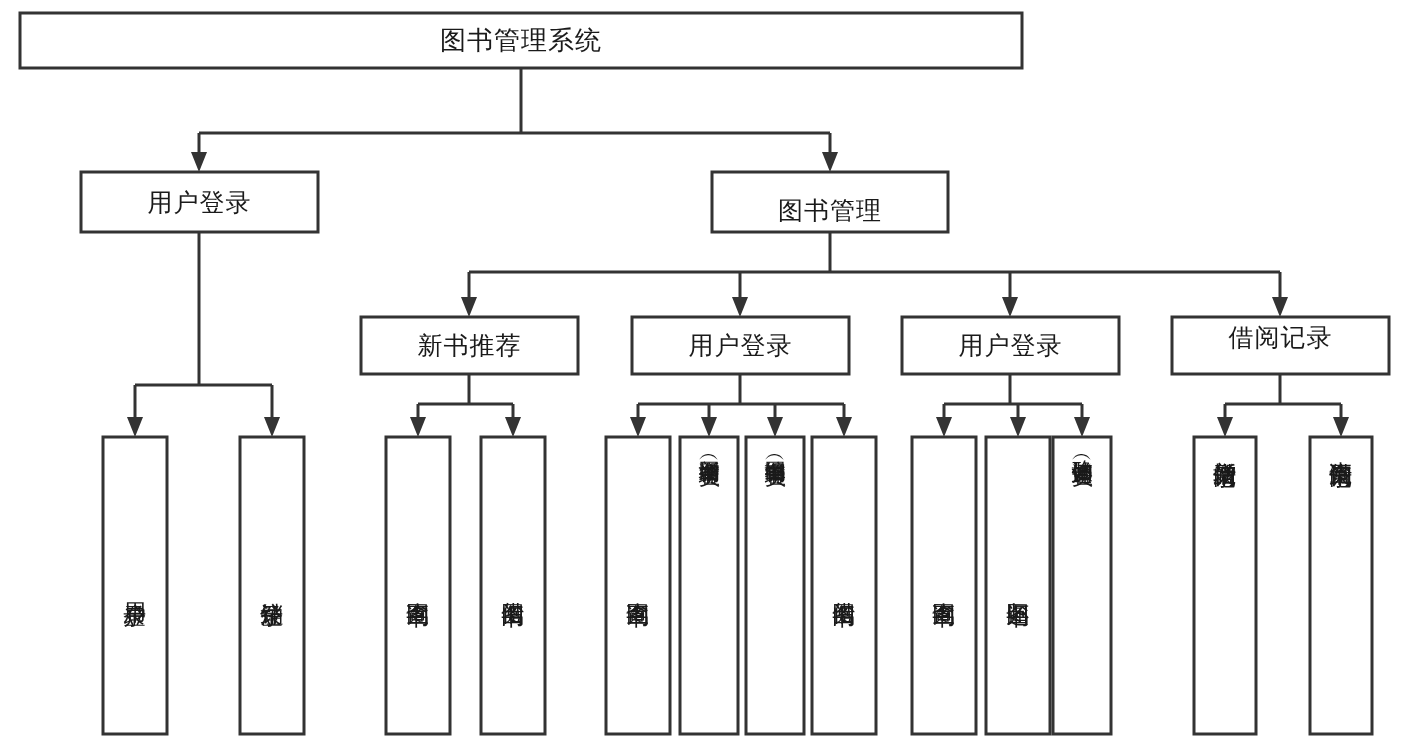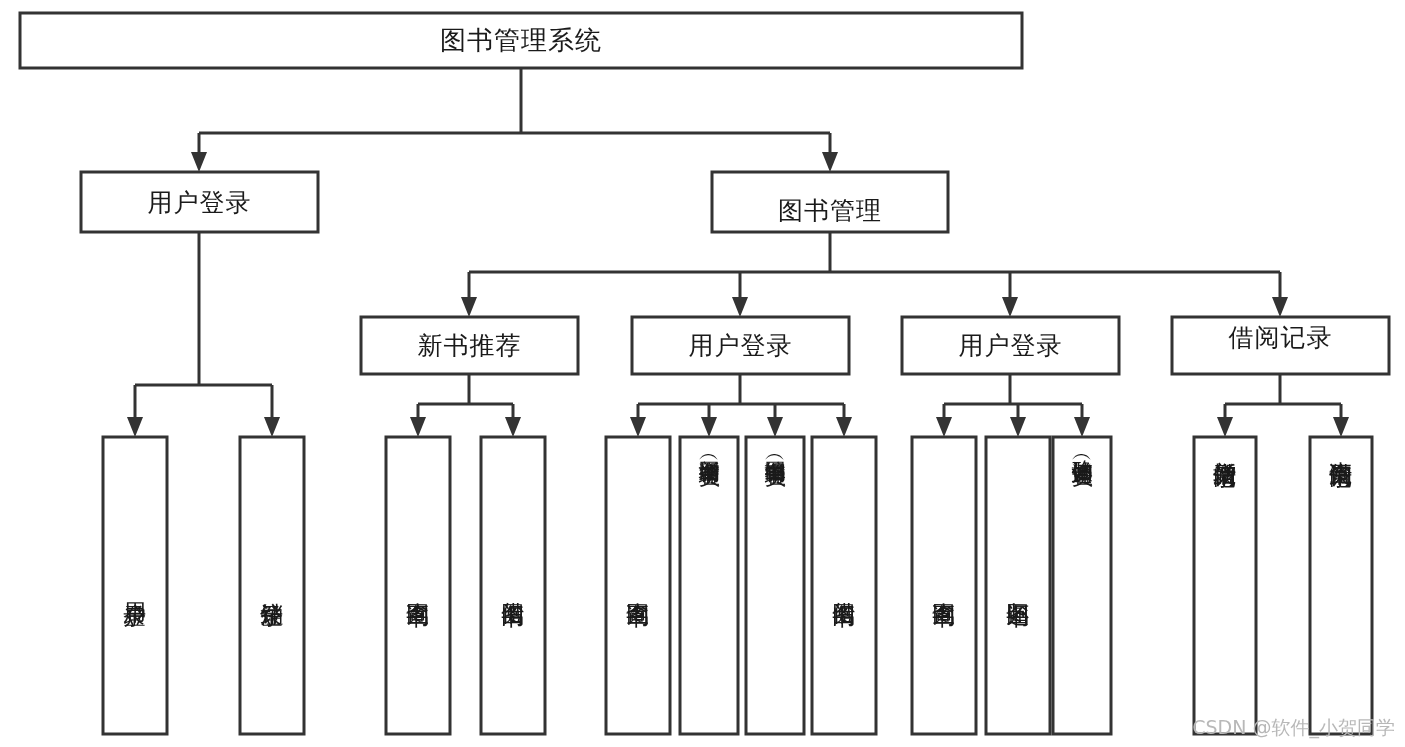--- a/index.html
+++ b/index.html
@@ -218,14 +218,13 @@
       <div class="vlabel-wrap" style="left: 1053px; top: 437px; width: 58px; height: 297px; align-items: flex-start;">
         <div class="vlabel-text" style="padding-top: 6px; font-size: 21px;">确认归还（管理员）</div>
       </div>
       <div class="vlabel-wrap" style="left: 1194px; top: 437px; width: 62px; height: 297px; align-items: flex-start;">
         <div class="vlabel-text" style="padding-top: 6px;">新增借阅记录</div>
       </div>
       <div class="vlabel-wrap" style="left: 1310px; top: 437px; width: 62px; height: 297px; align-items: flex-start;">
         <div class="vlabel-text" style="padding-top: 6px;">查询借阅记录</div>
       </div>
     </div>
-  <div id="watermark">CSDN @软件_小贺同学</div>
 </div>
 
 </body></html>

